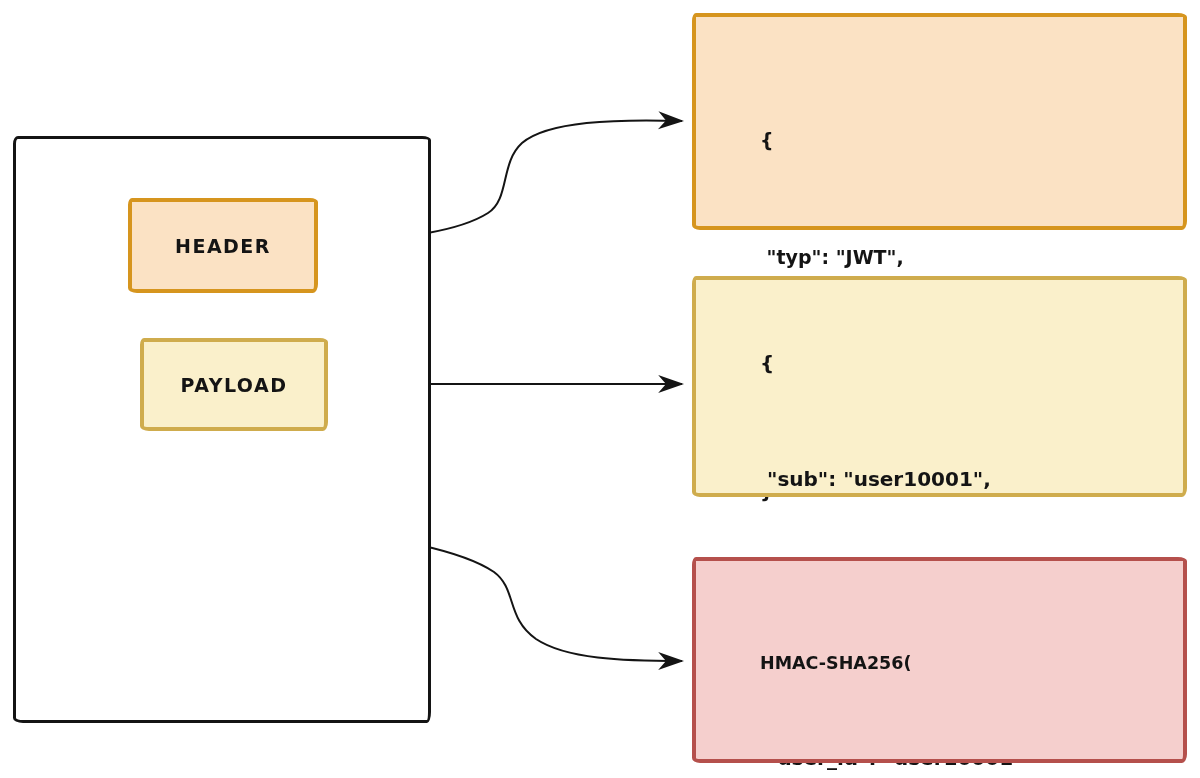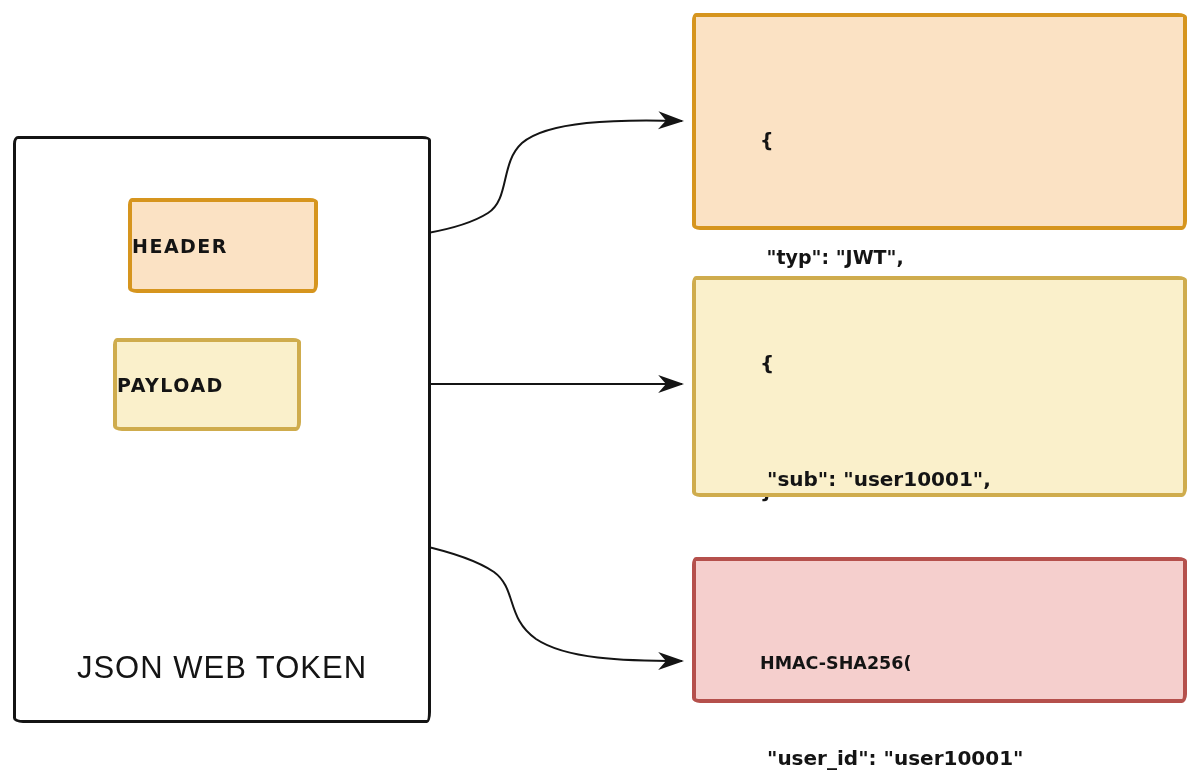--- a/index.html
+++ b/index.html
@@ -26,32 +26,33 @@
   .outer-box {
     left: 13px; top: 136px;
     width: 418px; height: 587px;
     border: 3px solid var(--ink, #111);
     border-radius: 5px 9px 4px 10px / 8px 4px 11px 5px;
     background: #ffffff;
   }
   .label-box {
     display: flex;
     align-items: center;
+    justify-content: center;
     font-weight: bold;
     font-size: 19px;
     letter-spacing: 1.5px;
     border-radius: 4px 8px 5px 9px / 7px 4px 9px 5px;
   }
   .label-header {
     left: 128px; top: 198px; width: 190px; height: 95px;
     background: var(--header_fill, #FBE2C4);
     border: 4px solid var(--header_border, #D6951E);
   }
   .label-payload {
-    left: 113px; top: 338px; width: 188px; height: 93px;
+    left: 140px; top: 338px; width: 188px; height: 93px;
     background: var(--payload_fill, #FAF0CB);
     border: 4px solid var(--payload_border, #CFAC4D);
   }
   .label-signature {
     left: 128px; top: 480px; width: 187px; height: 95px;
     background: var(--signature_fill, #F5CFCD);
     border: 4px solid var(--signature_border, #B5504C);
   }
   .jwt-title {
     position: absolute;
@@ -79,21 +80,21 @@
   .json-payload {
     left: 692px; top: 276px; width: 495px; height: 221px;
     background: var(--payload_fill, #FAF0CB);
     border: 4px solid var(--payload_border, #CFAC4D);
     padding: 6px 10px 0 64px;
     font-size: 20px;
     line-height: 31px;
   }
   .json-payload .gap-after { margin-bottom: 23px; }
   .json-signature {
-    left: 692px; top: 557px; width: 495px; height: 146px;
+    left: 692px; top: 557px; width: 495px; height: 206px;
     background: var(--signature_fill, #F5CFCD);
     border: 4px solid var(--signature_border, #B5504C);
     padding: 47px 10px 0 64px;
     font-size: 17.5px;
     line-height: 22px;
   }
   .json-line { white-space: pre; }
   .arrow-path {
     stroke: #141414;
     stroke-width: 2;
@@ -120,21 +121,20 @@
 
   <div class="sketch label-box label-header">
     <span>HEADER</span>
   </div>
 
   <div class="sketch label-box label-payload">
     <span>PAYLOAD</span>
   </div>
 
 
-  <div class="jwt-title">JSON WEB TOKEN</div>
 
   <div class="sketch json-box json-header">
     <div class="json-line">{</div>
     <div class="json-line"> "typ": "JWT",</div>
     <div class="json-line"> "alg": "HS256"</div>
     <div class="json-line">}</div>
   </div>
 
   <div class="sketch json-box json-payload">
     <div class="json-line gap-after">{</div>

